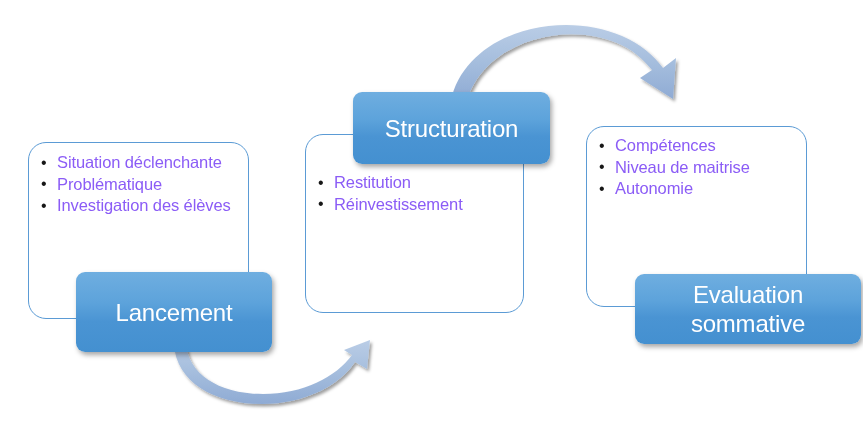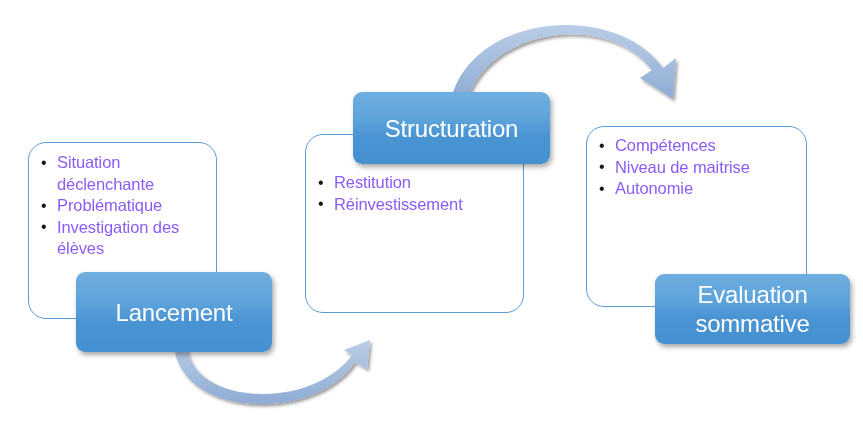--- a/index.html
+++ b/index.html
@@ -49,21 +49,21 @@
     position: absolute;
     left: 1px;
     top: -0.5px;
     font-size: 16px;
     color: #171717;
   }
 
   
   #card-lancement {
     left: 28px; top: 142px;
-    width: 189px; height: 177px;
+    width: 221px; height: 177px;
   }
   #card-lancement .bullets {
     padding: 9px 8px 0 11px;
   }
   #card-structuration {
     left: 305px; top: 134px;
     width: 219px; height: 179px;
   }
   #card-structuration .bullets {
     padding: 37px 8px 0 11px;
@@ -102,22 +102,22 @@
 
   #box-lancement {
     left: 76px; top: 272px;
     width: 196px; height: 80px;
   }
   #box-structuration {
     left: 353px; top: 92px;
     width: 197px; height: 72px;
   }
   #box-evaluation {
-    left: 655px; top: 274px;
-    width: 195px; height: 70px;
+    left: 635px; top: 274px;
+    width: 226px; height: 70px;
   }
 
   
   #arrows {
     position: absolute;
     left: 0; top: 0;
     width: 863px; height: 432px;
     z-index: 3;
     pointer-events: none;
   }

